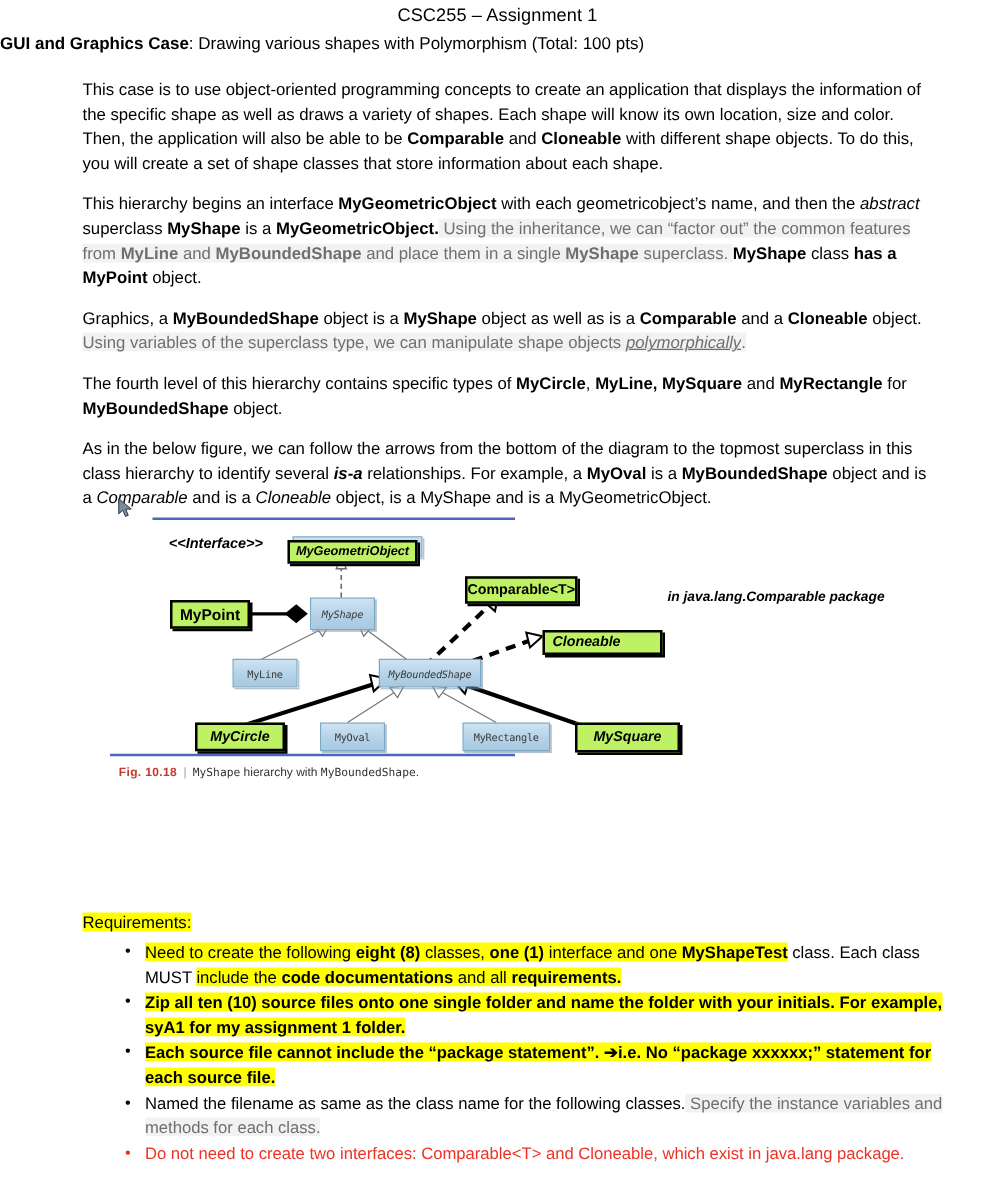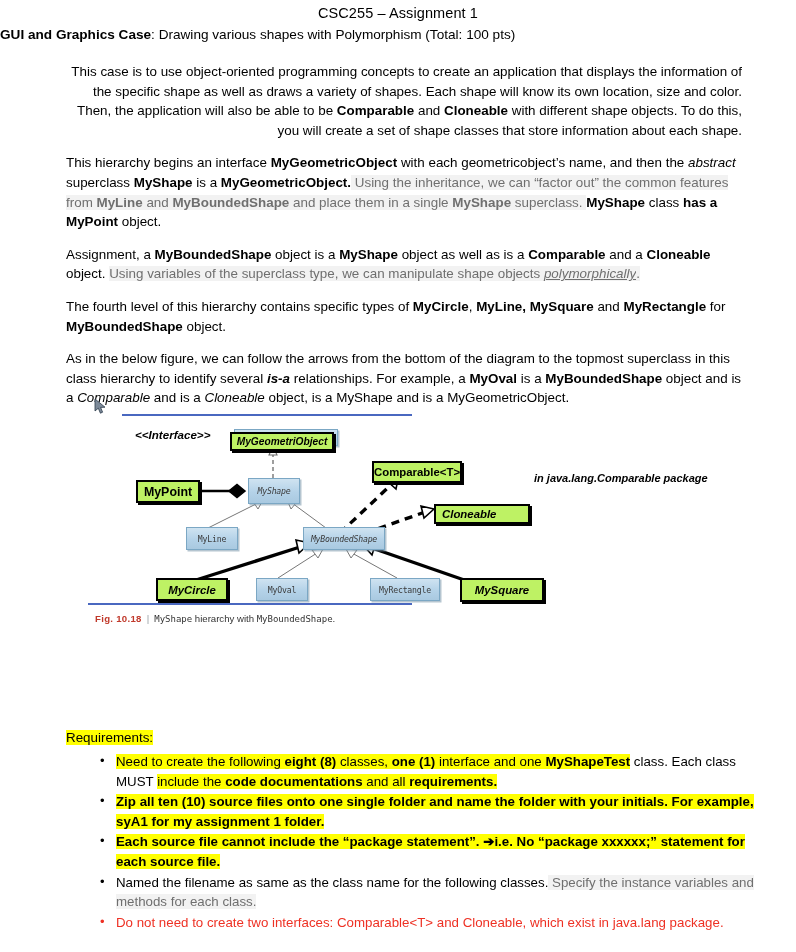--- a/index.html
+++ b/index.html
@@ -36,21 +36,21 @@
   .body-wrap {
     padding: 0 54px 0 66px;
   }
   p.para {
     font-size: 13.4px;
     line-height: 19.6px;
     margin: 0;
     text-align: left;
   }
   p.para + p.para { margin-top: 13px; }
-  .para.first { margin-top: 16px; text-align: right; }
+  .para.first { margin-top: 16px; }
   b { font-weight: bold; }
   i { font-style: italic; }
   .gray { color: #6f6f6f; background: #f2f2f2; }
   .u { text-decoration: underline; }
   .hl { background: #ffff00; }
   .red { color: #ee3124; }
   .cursor {
     position: absolute;
     left: 94px; top: 398px;
     width: 14px; height: 18px;
@@ -148,21 +148,21 @@
   <div class="subtitle">
     <b>GUI and Graphics Case</b><span>: Drawing various shapes with Polymorphism (Total: 100 pts)</span>
   </div>
 
   <div class="body-wrap">
 
     <p class="para first"><span>This case is to use object-oriented programming concepts to create an application that displays the information of the specific shape as well as draws a variety of shapes. Each shape will know its own location, size and color. Then, the application will also be able to be </span><b>Comparable</b><span> and </span><b>Cloneable</b><span> with different shape objects. To do this, you will create a set of shape classes that store information about each shape.</span></p>
 
     <p class="para"><span>This hierarchy begins an interface </span><b>MyGeometricObject</b><span> with each geometricobject’s name, and then the </span><i>abstract</i><span> superclass </span><b>MyShape</b><span> is a </span><b>MyGeometricObject.</b><span class="gray"> Using the inheritance, we can “factor out” the common features from </span><b class="gray">MyLine</b><span class="gray"> and </span><b class="gray">MyBoundedShape</b><span class="gray"> and place them in a single </span><b class="gray">MyShape</b><span class="gray"> superclass. </span><b>MyShape</b><span> class </span><b>has a MyPoint</b><span> object.</span></p>
 
-    <p class="para"><span>Assignment, a </span><b>MyBoundedShape</b><span> object is a </span><b>MyShape</b><span> object as well as is a </span><b>Comparable</b><span> and a </span><b>Cloneable</b><span> object. </span><span class="gray">Using variables of the superclass type, we can manipulate shape objects </span><i class="gray u">polymorphically</i><span class="gray">.</span></p>
+    <p class="para"><span>Graphics, a </span><b>MyBoundedShape</b><span> object is a </span><b>MyShape</b><span> object as well as is a </span><b>Comparable</b><span> and a </span><b>Cloneable</b><span> object. </span><span class="gray">Using variables of the superclass type, we can manipulate shape objects </span><i class="gray u">polymorphically</i><span class="gray">.</span></p>
 
     <p class="para"><span>The fourth level of this hierarchy contains specific types of </span><b>MyCircle</b><span>, </span><b>MyLine, MySquare</b><span> and </span><b>MyRectangle</b><span> for </span><b>MyBoundedShape</b><span> object.</span></p>
 
     <p class="para"><span>As in the below figure, we can follow the arrows from the bottom of the diagram to the topmost superclass in this class hierarchy to identify several </span><b><i>is-a</i></b><span> relationships. For example, a </span><b>MyOval</b><span> is a </span><b>MyBoundedShape</b><span> object and is a </span><i>Comparable</i><span> and is a </span><i>Cloneable</i><span> object, is a MyShape and is a MyGeometricObject.</span></p>
   </div>
 
   <div>
 
     <svg class="cursor" viewBox="0 0 14 18">
       <polygon points="1,1 1,13 4.3,10.2 6.4,15.2 8.6,14.2 6.6,9.4 11,9.2" fill="#7d8a99" stroke="#2b3a4a" stroke-width="0.8"></polygon>

